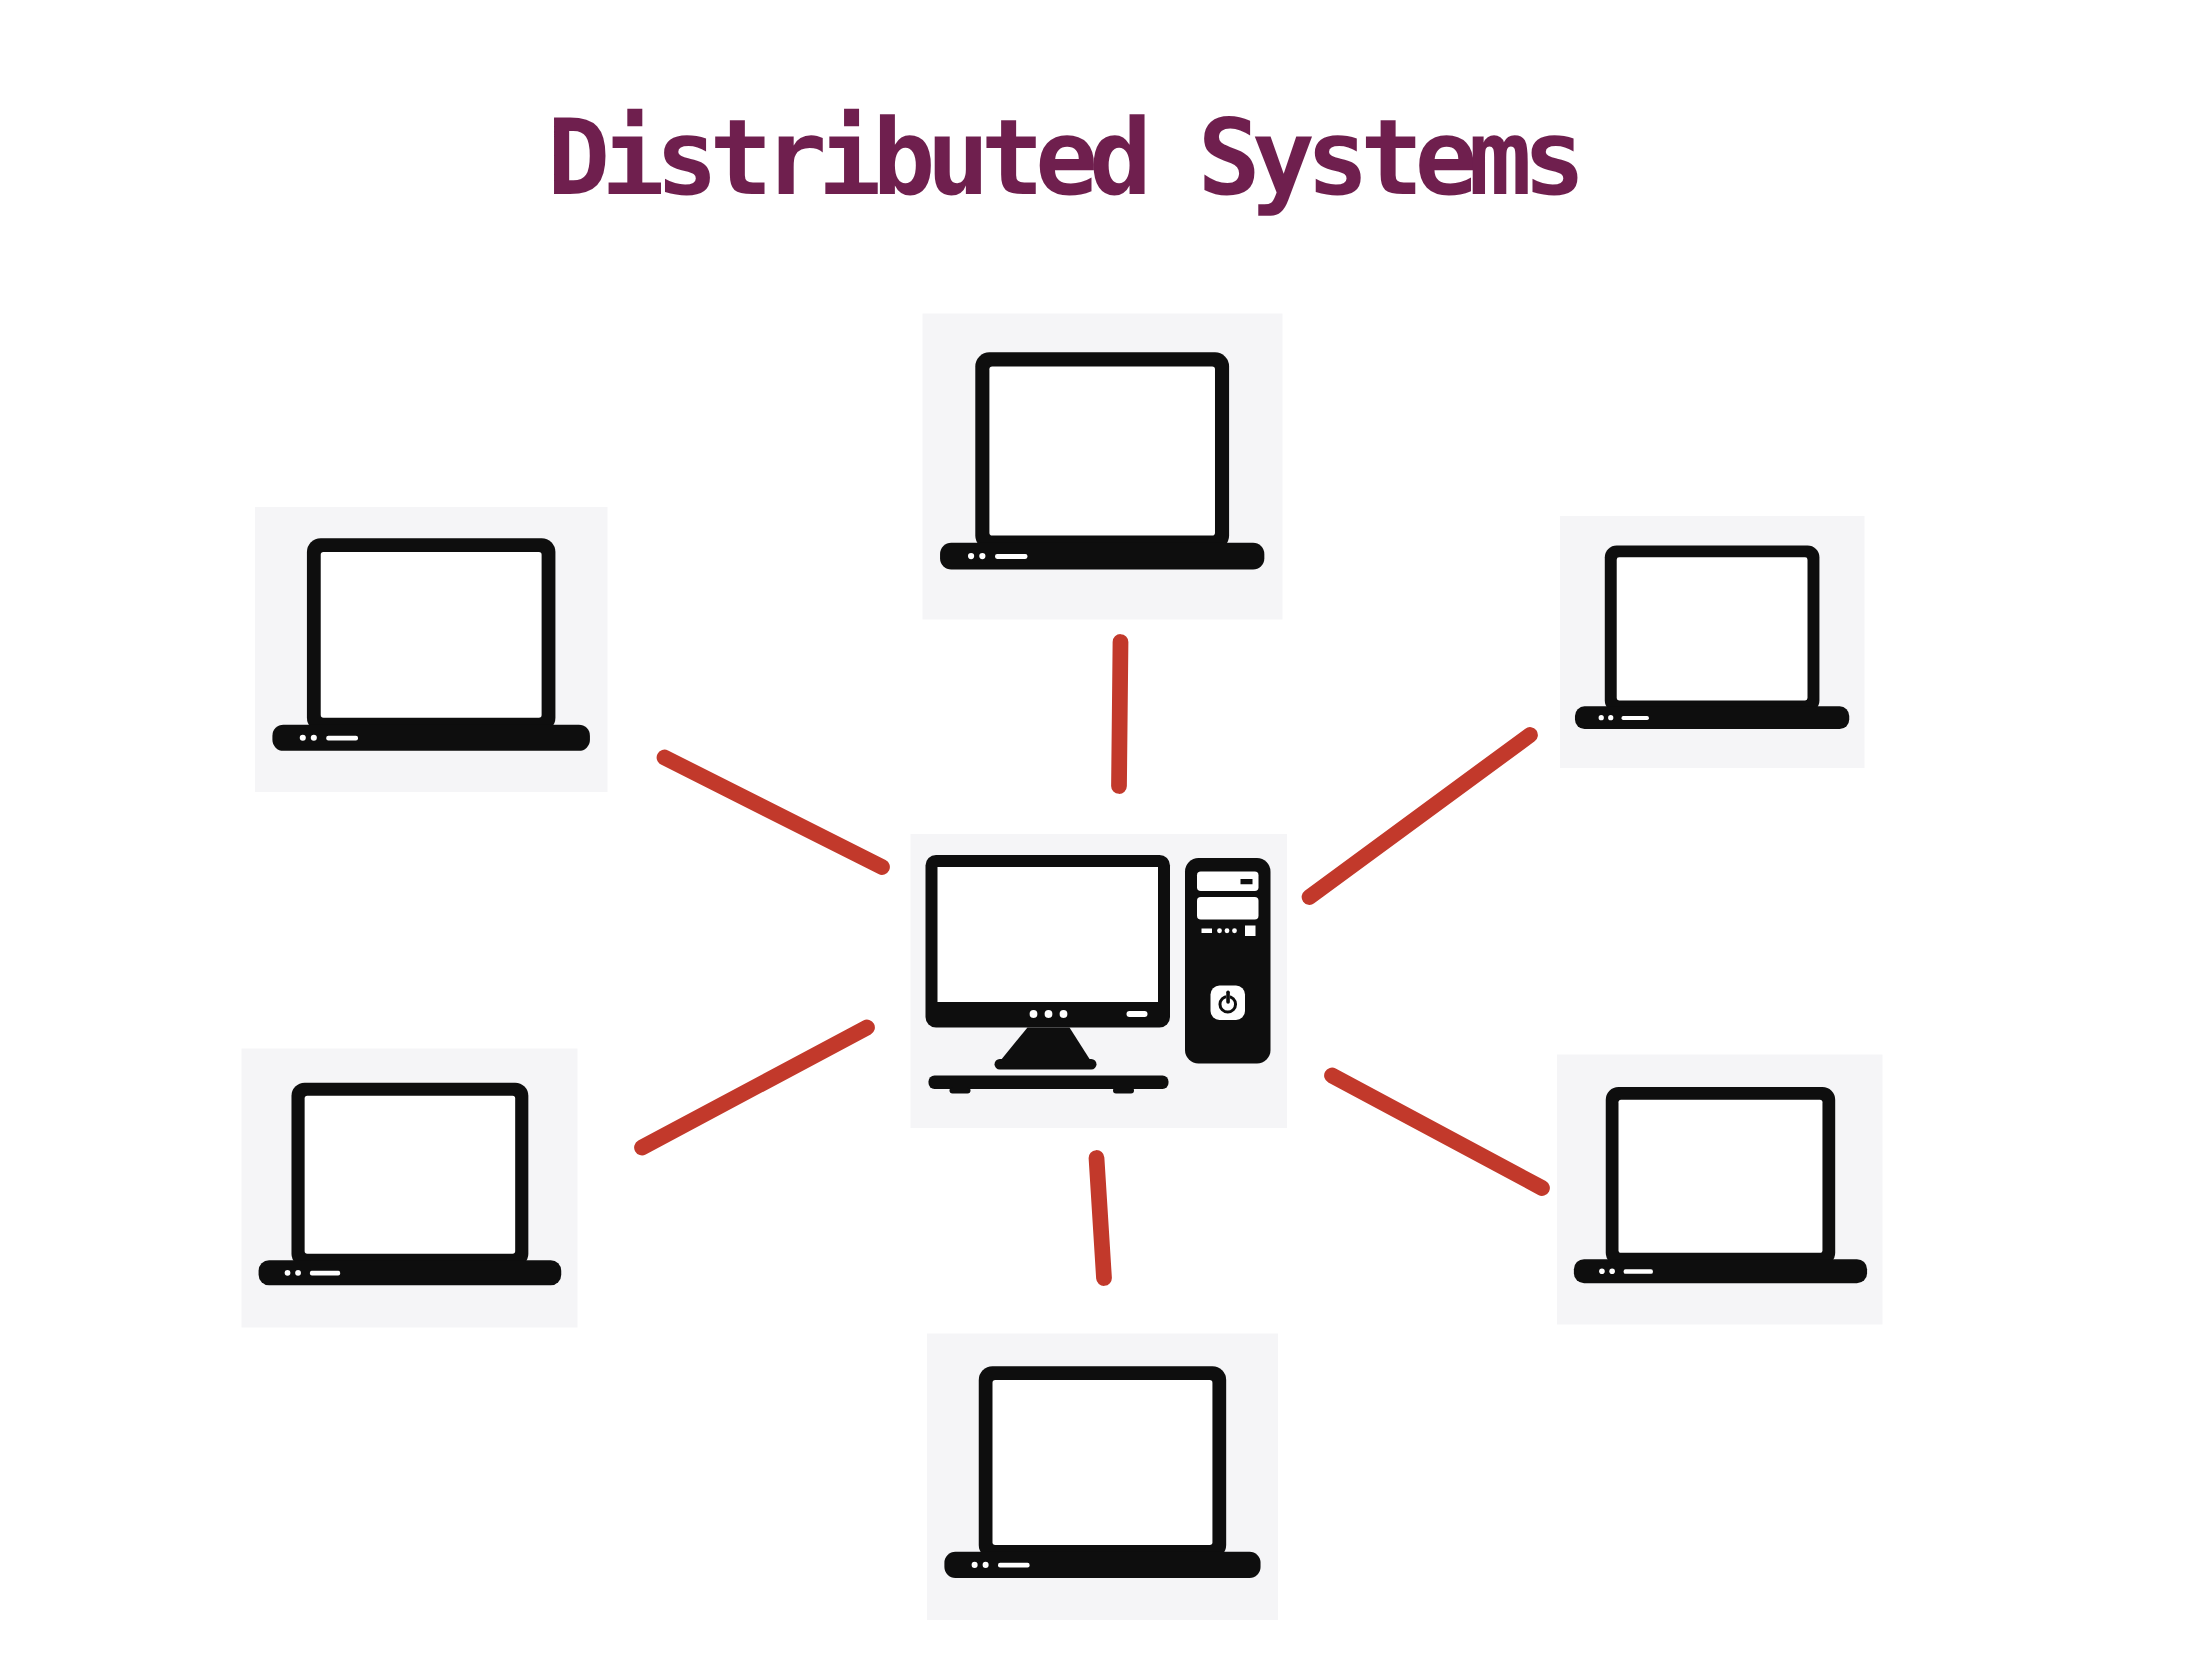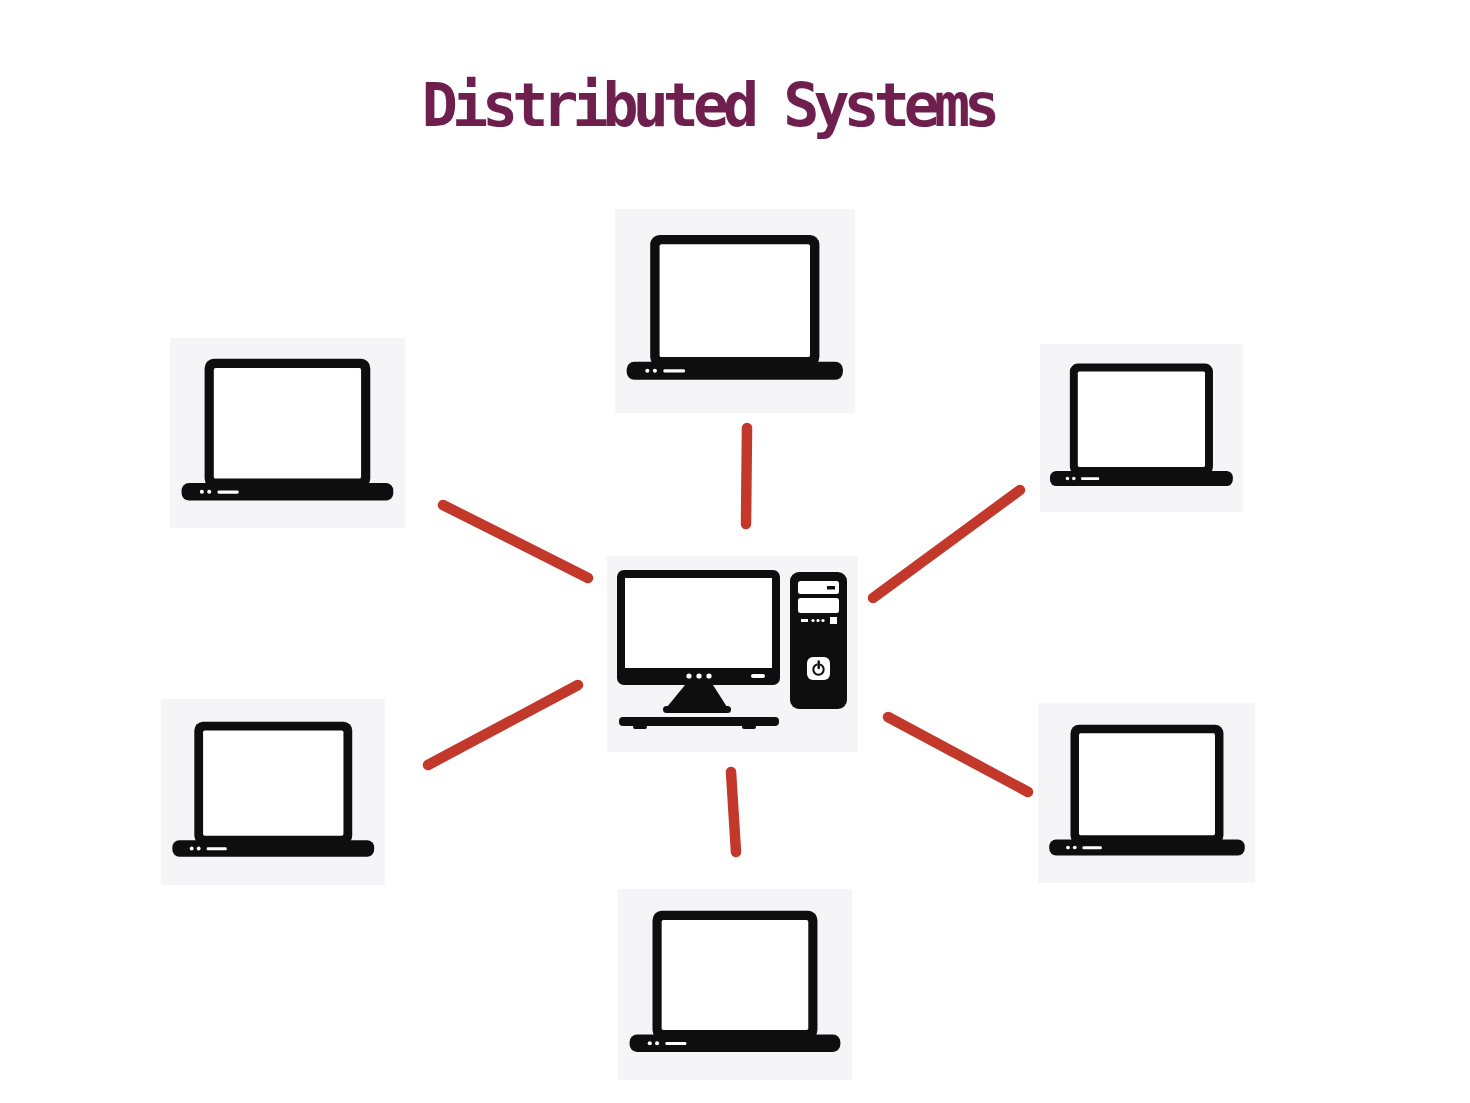--- a/index.html
+++ b/index.html
@@ -10,21 +10,21 @@
     overflow: hidden;
     font-family: "DejaVu Sans", "Liberation Sans", sans-serif;
   }
   .title {
     position: absolute;
     top: 50px; left: 0;
     width: 1416px;
     text-align: center;
     font-family: "DejaVu Sans Mono", "Liberation Mono", monospace;
     font-weight: bold;
-    font-size: 60px;
+    font-size: 70px;
     letter-spacing: -6px;
     line-height: 110px;
     white-space: nowrap;
   }
   #stage { position: absolute; inset: 0; }
   #links-layer { position: absolute; left: 0; top: 0; pointer-events: none; }
   .tile {
     position: absolute;
     display: flex;
     align-items: center;

